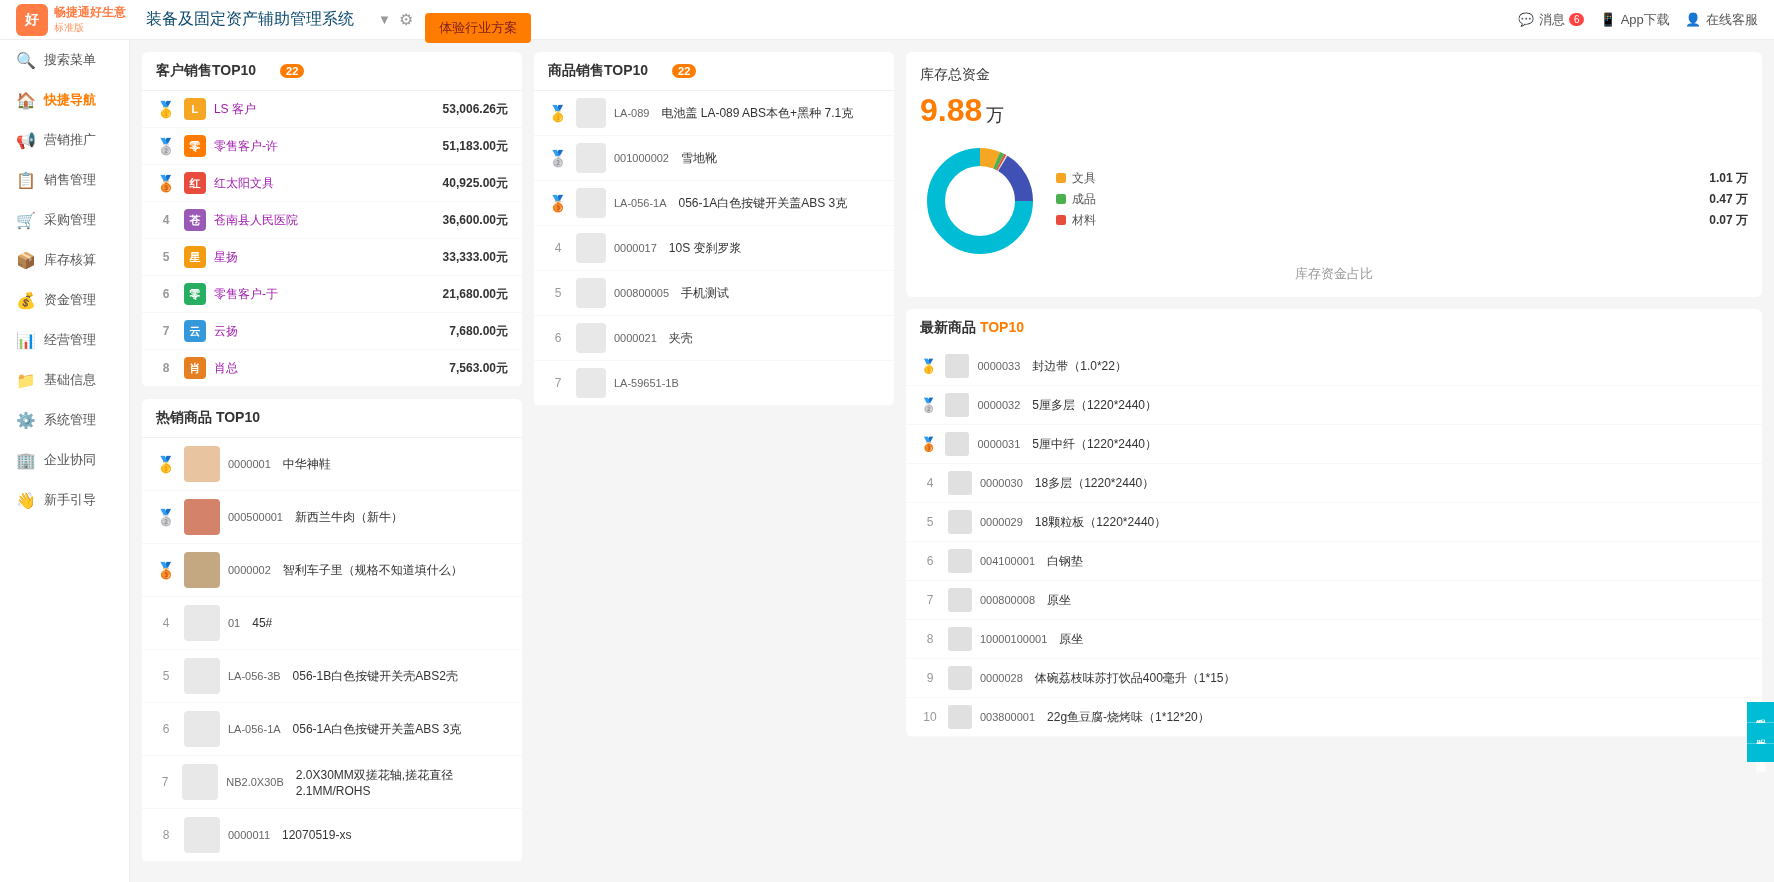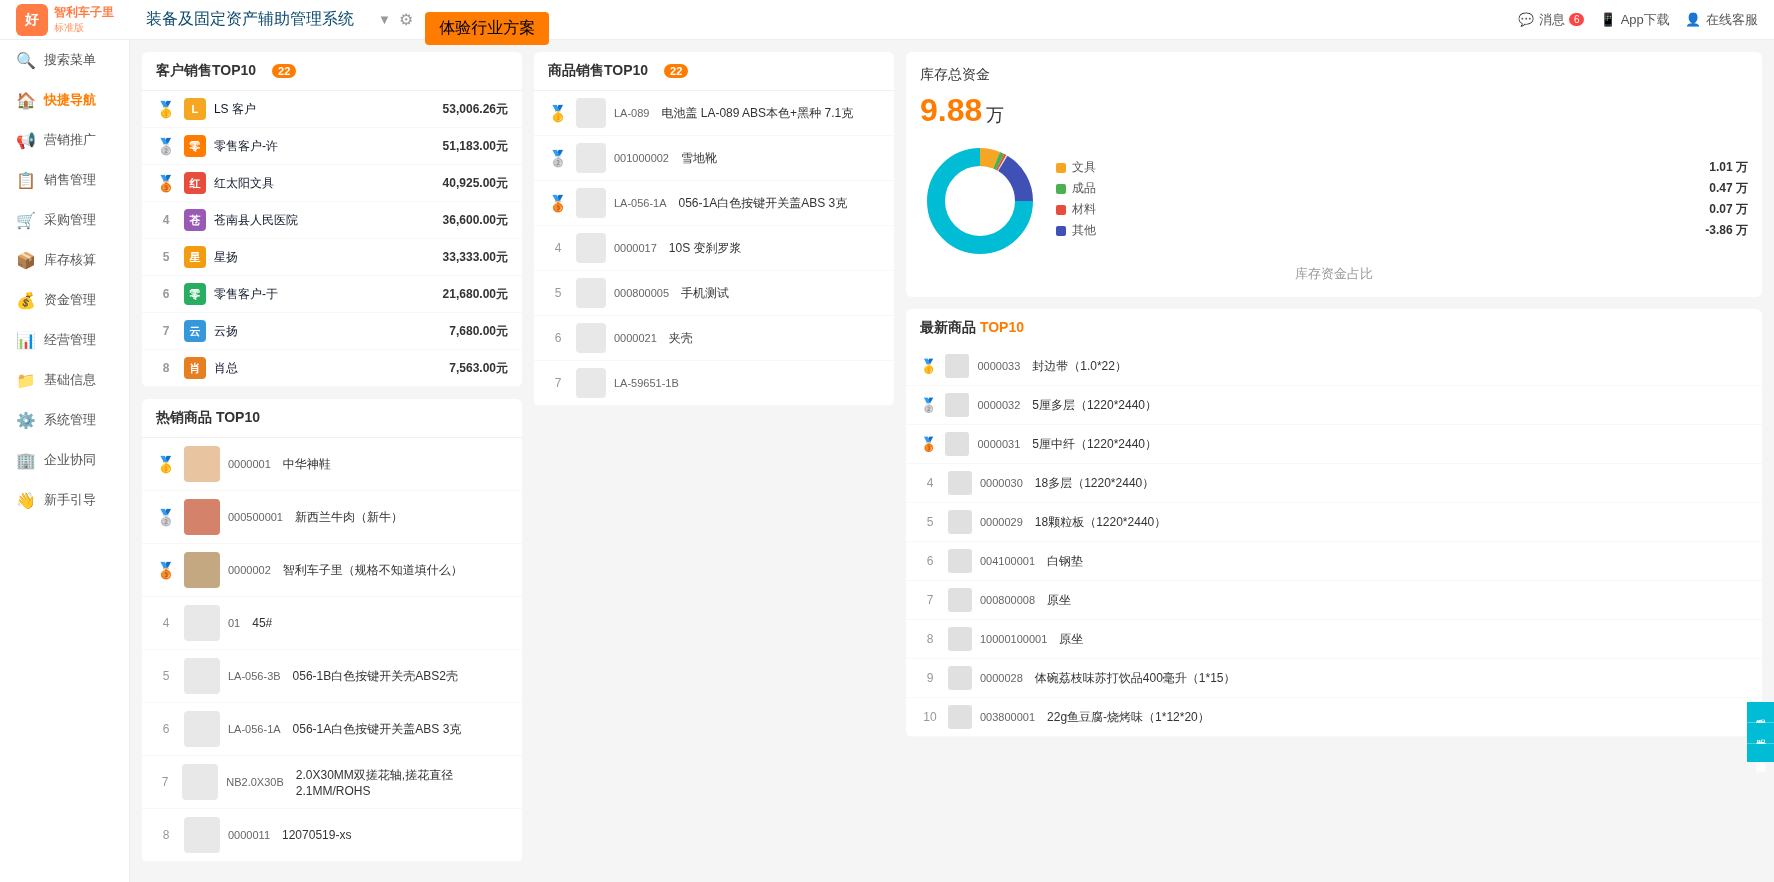--- a/index.html
+++ b/index.html
@@ -6,21 +6,21 @@
     body { font-family: 'Microsoft YaHei', Arial, sans-serif; font-size: 13px; background: #f5f5f5; width: 1774px; min-height: 882px; overflow-x: hidden; }
 
     
     .topbar { height: 40px; background: #fff; display: flex; align-items: center; padding: 0 16px; border-bottom: 1px solid #eee; position: fixed; top: 0; left: 0; right: 0; z-index: 100; }
     .topbar-logo { display: flex; align-items: center; width: 130px; }
     .logo-icon { width: 32px; height: 32px; background: #ff7c44; border-radius: 6px; display: flex; align-items: center; justify-content: center; color: #fff; font-weight: bold; font-size: 14px; margin-right: 6px; }
     .topbar-system { display: flex; align-items: center; flex: 1; }
     .system-name { font-size: 16px; color: #0c4a6e; margin-right: 24px; }
     .system-dropdown { color: #999; margin-right: 8px; cursor: pointer; }
     .system-gear { color: #999; margin-right: 12px; cursor: pointer; font-size: 16px; }
-    .topbar-btn { background: #ff7c00; color: #000000; border: none; border-radius: 4px; padding: 6px 14px; font-size: 16px; cursor: pointer; margin-top: 17px; }
+    .topbar-btn { background: #ff7c00; color: #7f1d1d; border: none; border-radius: 4px; padding: 6px 14px; font-size: 13px; cursor: pointer; margin-top: 17px; }
     .topbar-right { display: flex; align-items: center; gap: 16px; margin-left: auto; }
     .topbar-right-item { display: flex; align-items: center; gap: 4px; color: #555; font-size: 13px; cursor: pointer; }
     .badge { background: #ff4444; color: #fff; border-radius: 10px; font-size: 10px; padding: 1px 5px; }
 
     
     .sidebar { position: fixed; top: 40px; left: 0; width: 130px; height: calc(100vh - 40px); background: #fff; border-right: 1px solid #eee; overflow-y: auto; z-index: 90; }
     .sidebar-item { display: flex; align-items: center; padding: 10px 16px; cursor: pointer; color: #555; gap: 8px; font-size: 13px; }
     .sidebar-item.active { background: #fff; color: #ff7c00; font-weight: bold; }
     .sidebar-icon { width: 20px; height: 20px; display: flex; align-items: center; justify-content: center; font-size: 16px; }
 
@@ -36,26 +36,26 @@
     .left-section { flex: 0 0 380px; display: flex; flex-direction: column; gap: 12px; }
 
     
     .mid-section { flex: 0 0 360px; display: flex; flex-direction: column; gap: 12px; margin-left: 12px; }
 
     
     .right-section { flex: 1; margin-left: 12px; display: flex; flex-direction: column; gap: 12px; }
 
     
     .card { background: #fff; border-radius: 6px; overflow: hidden; }
-    .card-title { font-size: 14px; font-weight: bold; color: #333; padding: 10px 14px; border-bottom: 1px solid #f0f0f0; display: flex; align-items: center; gap: 16px; }
+    .card-title { font-size: 14px; font-weight: bold; color: #333; padding: 10px 14px; border-bottom: 1px solid #f0f0f0; display: flex; align-items: center; gap: 24px; }
     .card-title .badge-num { background: #ff7c00; color: #fff; border-radius: 10px; font-size: 11px; padding: 1px 6px; }
     .rank-item { display: flex; align-items: center; padding: 7px 14px; border-bottom: 1px solid #f8f8f8; gap: 8px; }
     .rank-num { width: 20px; text-align: center; font-size: 12px; color: #999; font-weight: bold; }
     .rank-badge { width: 22px; height: 22px; border-radius: 4px; display: flex; align-items: center; justify-content: center; color: #fff; font-size: 11px; font-weight: bold; flex-shrink: 0; }
-    .rank-name { flex: 1; font-size: 12px; color: #0f172a; }
+    .rank-name { flex: 1; font-size: 12px; color: #a21caf; }
     .rank-value { font-size: 12px; color: #333; font-weight: bold; }
     .medal { font-size: 16px; }
 
     
     .product-item { display: flex; align-items: center; padding: 7px 14px; border-bottom: 1px solid #f8f8f8; gap: 8px; }
     .product-rank { width: 20px; text-align: center; font-size: 12px; color: #999; }
     .product-img { width: 30px; height: 30px; border-radius: 4px; background: #e0e0e0; display: flex; align-items: center; justify-content: center; font-size: 10px; color: #aaa; flex-shrink: 0; overflow: hidden; }
     .product-code { font-size: 11px; color: #666; margin-right: 4px; }
     .product-name { font-size: 12px; color: #333; flex: 1; }
 
@@ -102,21 +102,21 @@
     .float-btn { background: #00bcd4; color: #fff; padding: 8px 6px; text-align: center; font-size: 11px; cursor: pointer; border-bottom: 1px solid rgba(255,255,255,0.3); writing-mode: vertical-rl; letter-spacing: 1px; }
     .float-btn:last-child { border-bottom: none; }
   </style>
 </head>
 <body>
 
 <div class="topbar">
   <div class="topbar-logo">
     <div class="logo-icon">好</div>
     <div>
-      <div style="font-size:12px;color:#ff7c44;font-weight:bold;">智利车子里</div>
+      <div style="font-size:12px;color:#ff7c44;font-weight:bold;">畅捷通好生意</div>
       <div style="font-size:10px;color:#ff9966;">标准版</div>
     </div>
   </div>
   <div class="topbar-system">
     <span class="system-name">装备及固定资产辅助管理系统</span>
     <span class="system-dropdown">▼</span>
     <span class="system-gear">⚙</span>
     <button class="topbar-btn">体验行业方案</button>
   </div>
   <div class="topbar-right">
@@ -393,27 +393,20 @@
     </div>
     <span class="legend-val">0.47 万</span>
   </div>
               <div class="legend-item">
     <div class="legend-label">
       <span class="legend-dot" style="background:#e74c3c"></span>
       <span>材料</span>
     </div>
     <span class="legend-val">0.07 万</span>
   </div>
-              <div class="legend-item">
-    <div class="legend-label">
-      <span class="legend-dot" style="background:#3f51b5"></span>
-      <span>其他</span>
-    </div>
-    <span class="legend-val">-3.86 万</span>
-  </div>
             </div>
         </div>
         <div class="inventory-sub">库存资金占比</div>
       </div>
 
       <div class="new-products-card">
         <div class="new-products-title">
           <span>最新商品</span>
           <span class="top-label">TOP10</span>
         </div>

